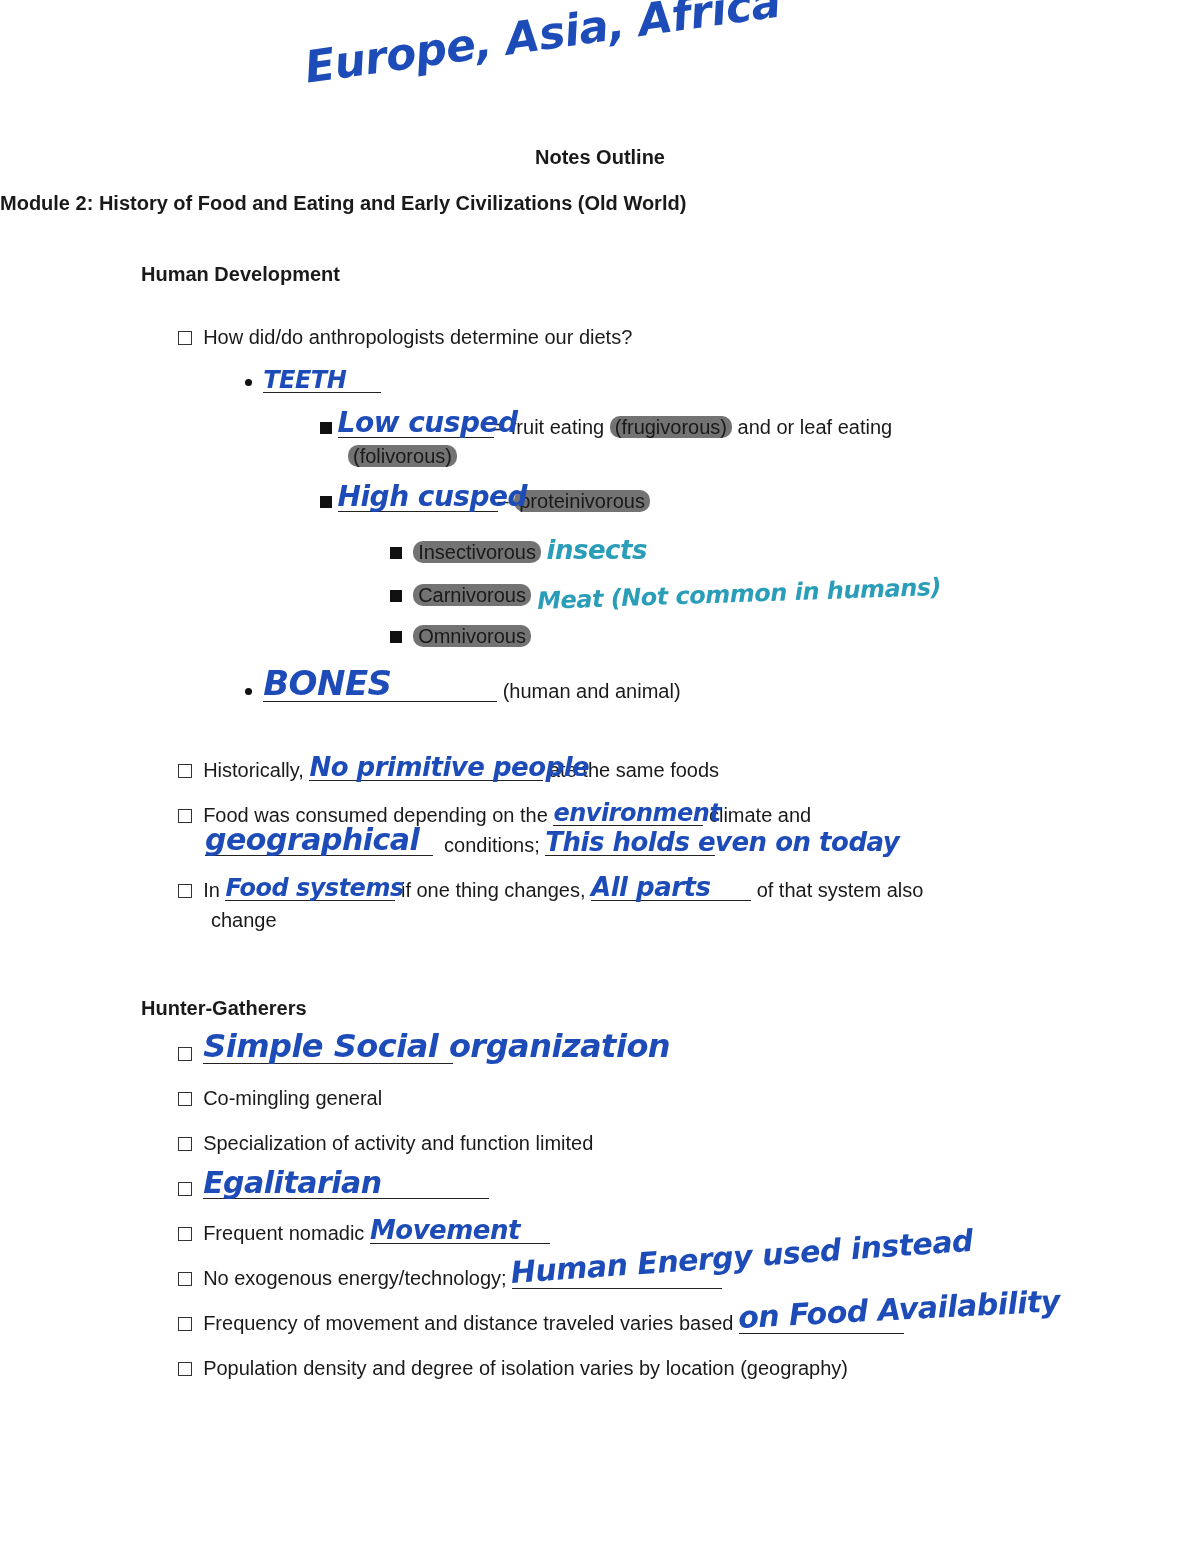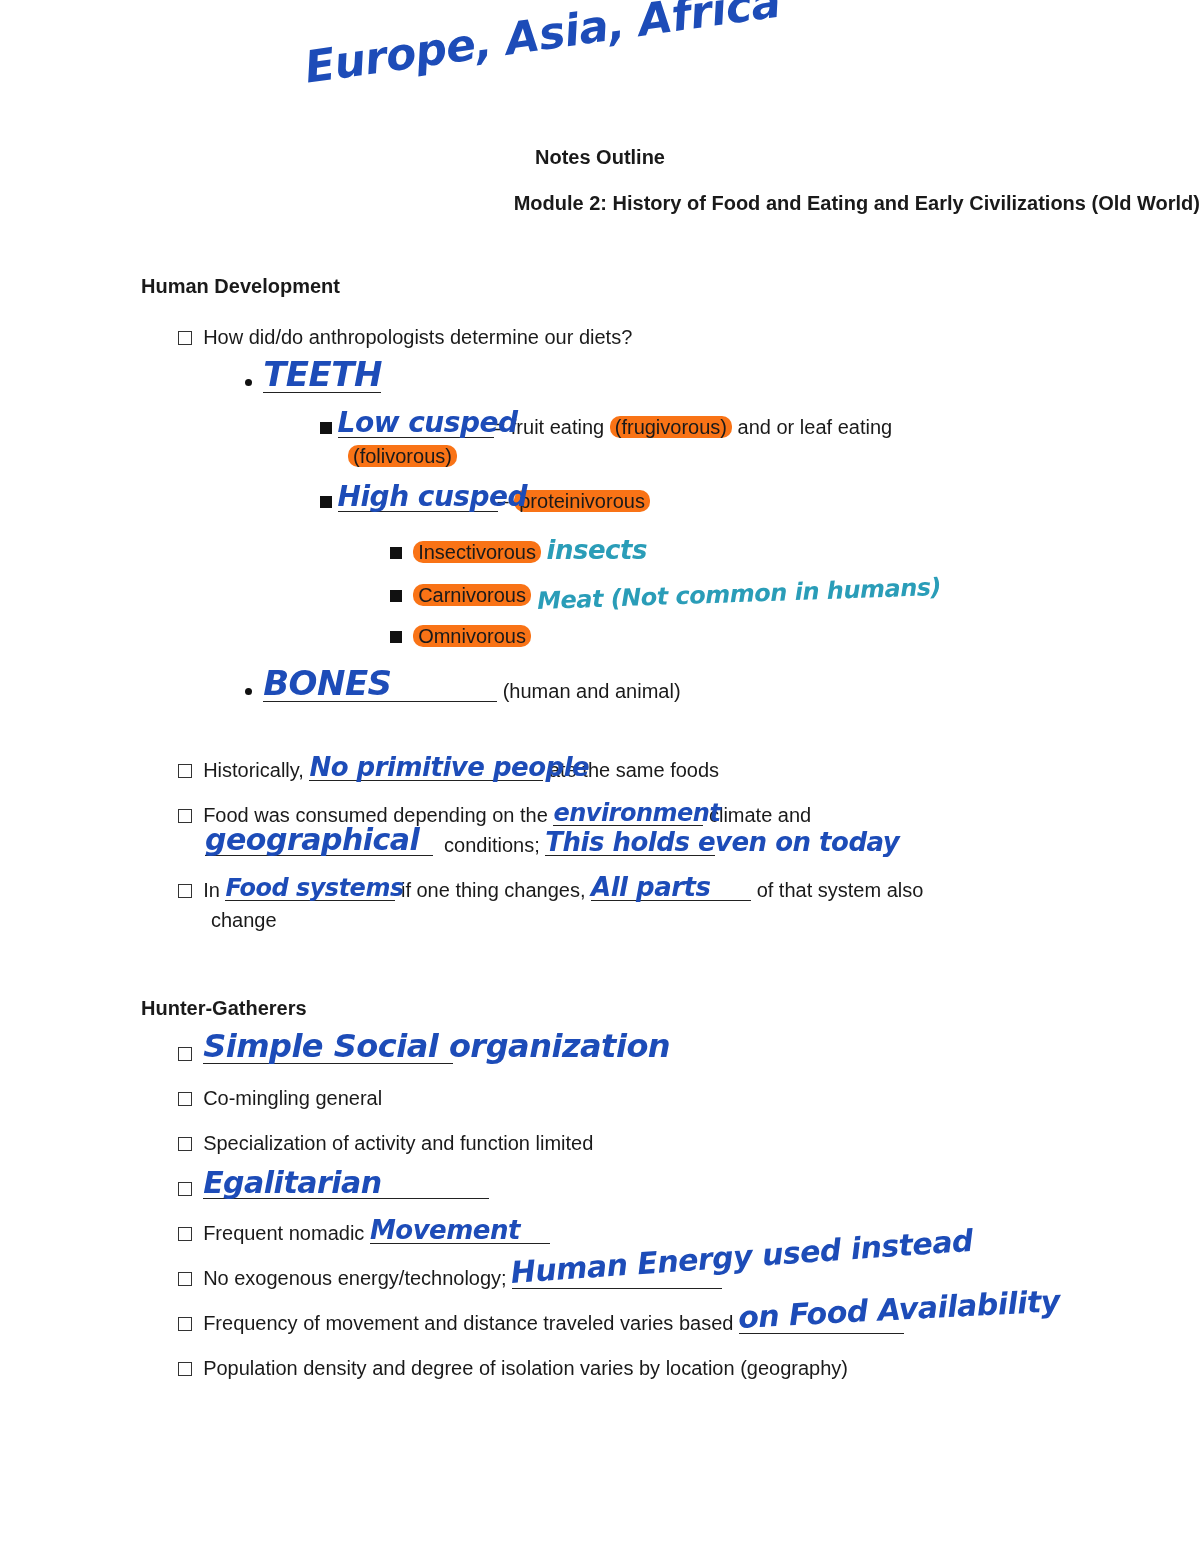--- a/index.html
+++ b/index.html
@@ -6,41 +6,41 @@
   body { width:1200px; height:1554px; position:relative; overflow:hidden;
          font-family:"Liberation Sans", sans-serif; color:#1a1a1a; }
   .abs { position:absolute; white-space:nowrap; }
   .hw { font-family:"DejaVu Sans", sans-serif; color:#1d4cb8; font-style:italic; font-weight:bold; letter-spacing:-0.5px; }
   .hw-teal { color:#2a9db8; }
   .txt { font-size:20px; }
   .bold { font-weight:bold; }
   .cb { display:inline-block; width:14px; height:14px; border:1.5px solid #333; box-sizing:border-box; vertical-align:-1px; }
   .sq { display:inline-block; width:12px; height:12px; background:#111; vertical-align:0px; }
   .dot { display:inline-block; width:7px; height:7px; background:#111; border-radius:50%; vertical-align:3px; }
-  .hl { background:#f97316; border-radius:10px; padding:0 5px; }
+  .hl { background:#737373; border-radius:10px; padding:0 5px; }
   .blank { display:inline-block; border-bottom:1.5px solid #222; height:20px; vertical-align:-4px; position:relative; }
   .blank .hw { position:absolute; left:0; bottom:-2px; white-space:nowrap; }
 </style>
 </head>
 <body>
 
 <div class="abs hw" style="left:305px;top:42px;font-size:44px;transform:rotate(-8deg);transform-origin:left center;">Europe, Asia, Africa</div>
 
 <div class="abs txt bold" style="left:0;width:1200px;text-align:center;top:146px;white-space:nowrap;">Notes Outline</div>
-<div class="abs txt bold" style="left:0;width:1200px;text-align:right;top:192px;">Module 2: History of Food and Eating and Early Civilizations (Old World)</div>
+<div class="abs txt bold" style="left:0;width:1200px;text-align:left;top:192px;">Module 2: History of Food and Eating and Early Civilizations (Old World)</div>
 
-<div class="abs txt bold" style="left:141px;top:275px;">Human Development</div>
+<div class="abs txt bold" style="left:141px;top:263px;">Human Development</div>
 
 <div class="abs txt" style="left:178px;top:326px;">
   <span class="cb"></span>&nbsp;&nbsp;<span>How did/do anthropologists determine our diets?</span>
 </div>
 
 <div class="abs txt" style="left:245px;top:371px;">
   <span class="dot"></span>&nbsp;
-  <span class="blank" style="width:118px;"><span class="hw" style="font-size:34px;">TEETH</span></span>
+  <span class="blank" style="width:118px;"><span class="hw" style="font-size:24px;">TEETH</span></span>
 </div>
 
 <div class="abs txt" style="left:320px;top:416px;">
   <span class="sq"></span>
   <span class="blank" style="width:156px;"><span class="hw" style="font-size:28px;">Low cusped</span></span><span>= fruit eating </span><span class="hl">(frugivorous)</span><span> and or leaf eating</span>
 </div>
 <div class="abs txt" style="left:348px;top:445px;"><span class="hl">(folivorous)</span></div>
 
 <div class="abs txt" style="left:320px;top:490px;">
   <span class="sq"></span>

